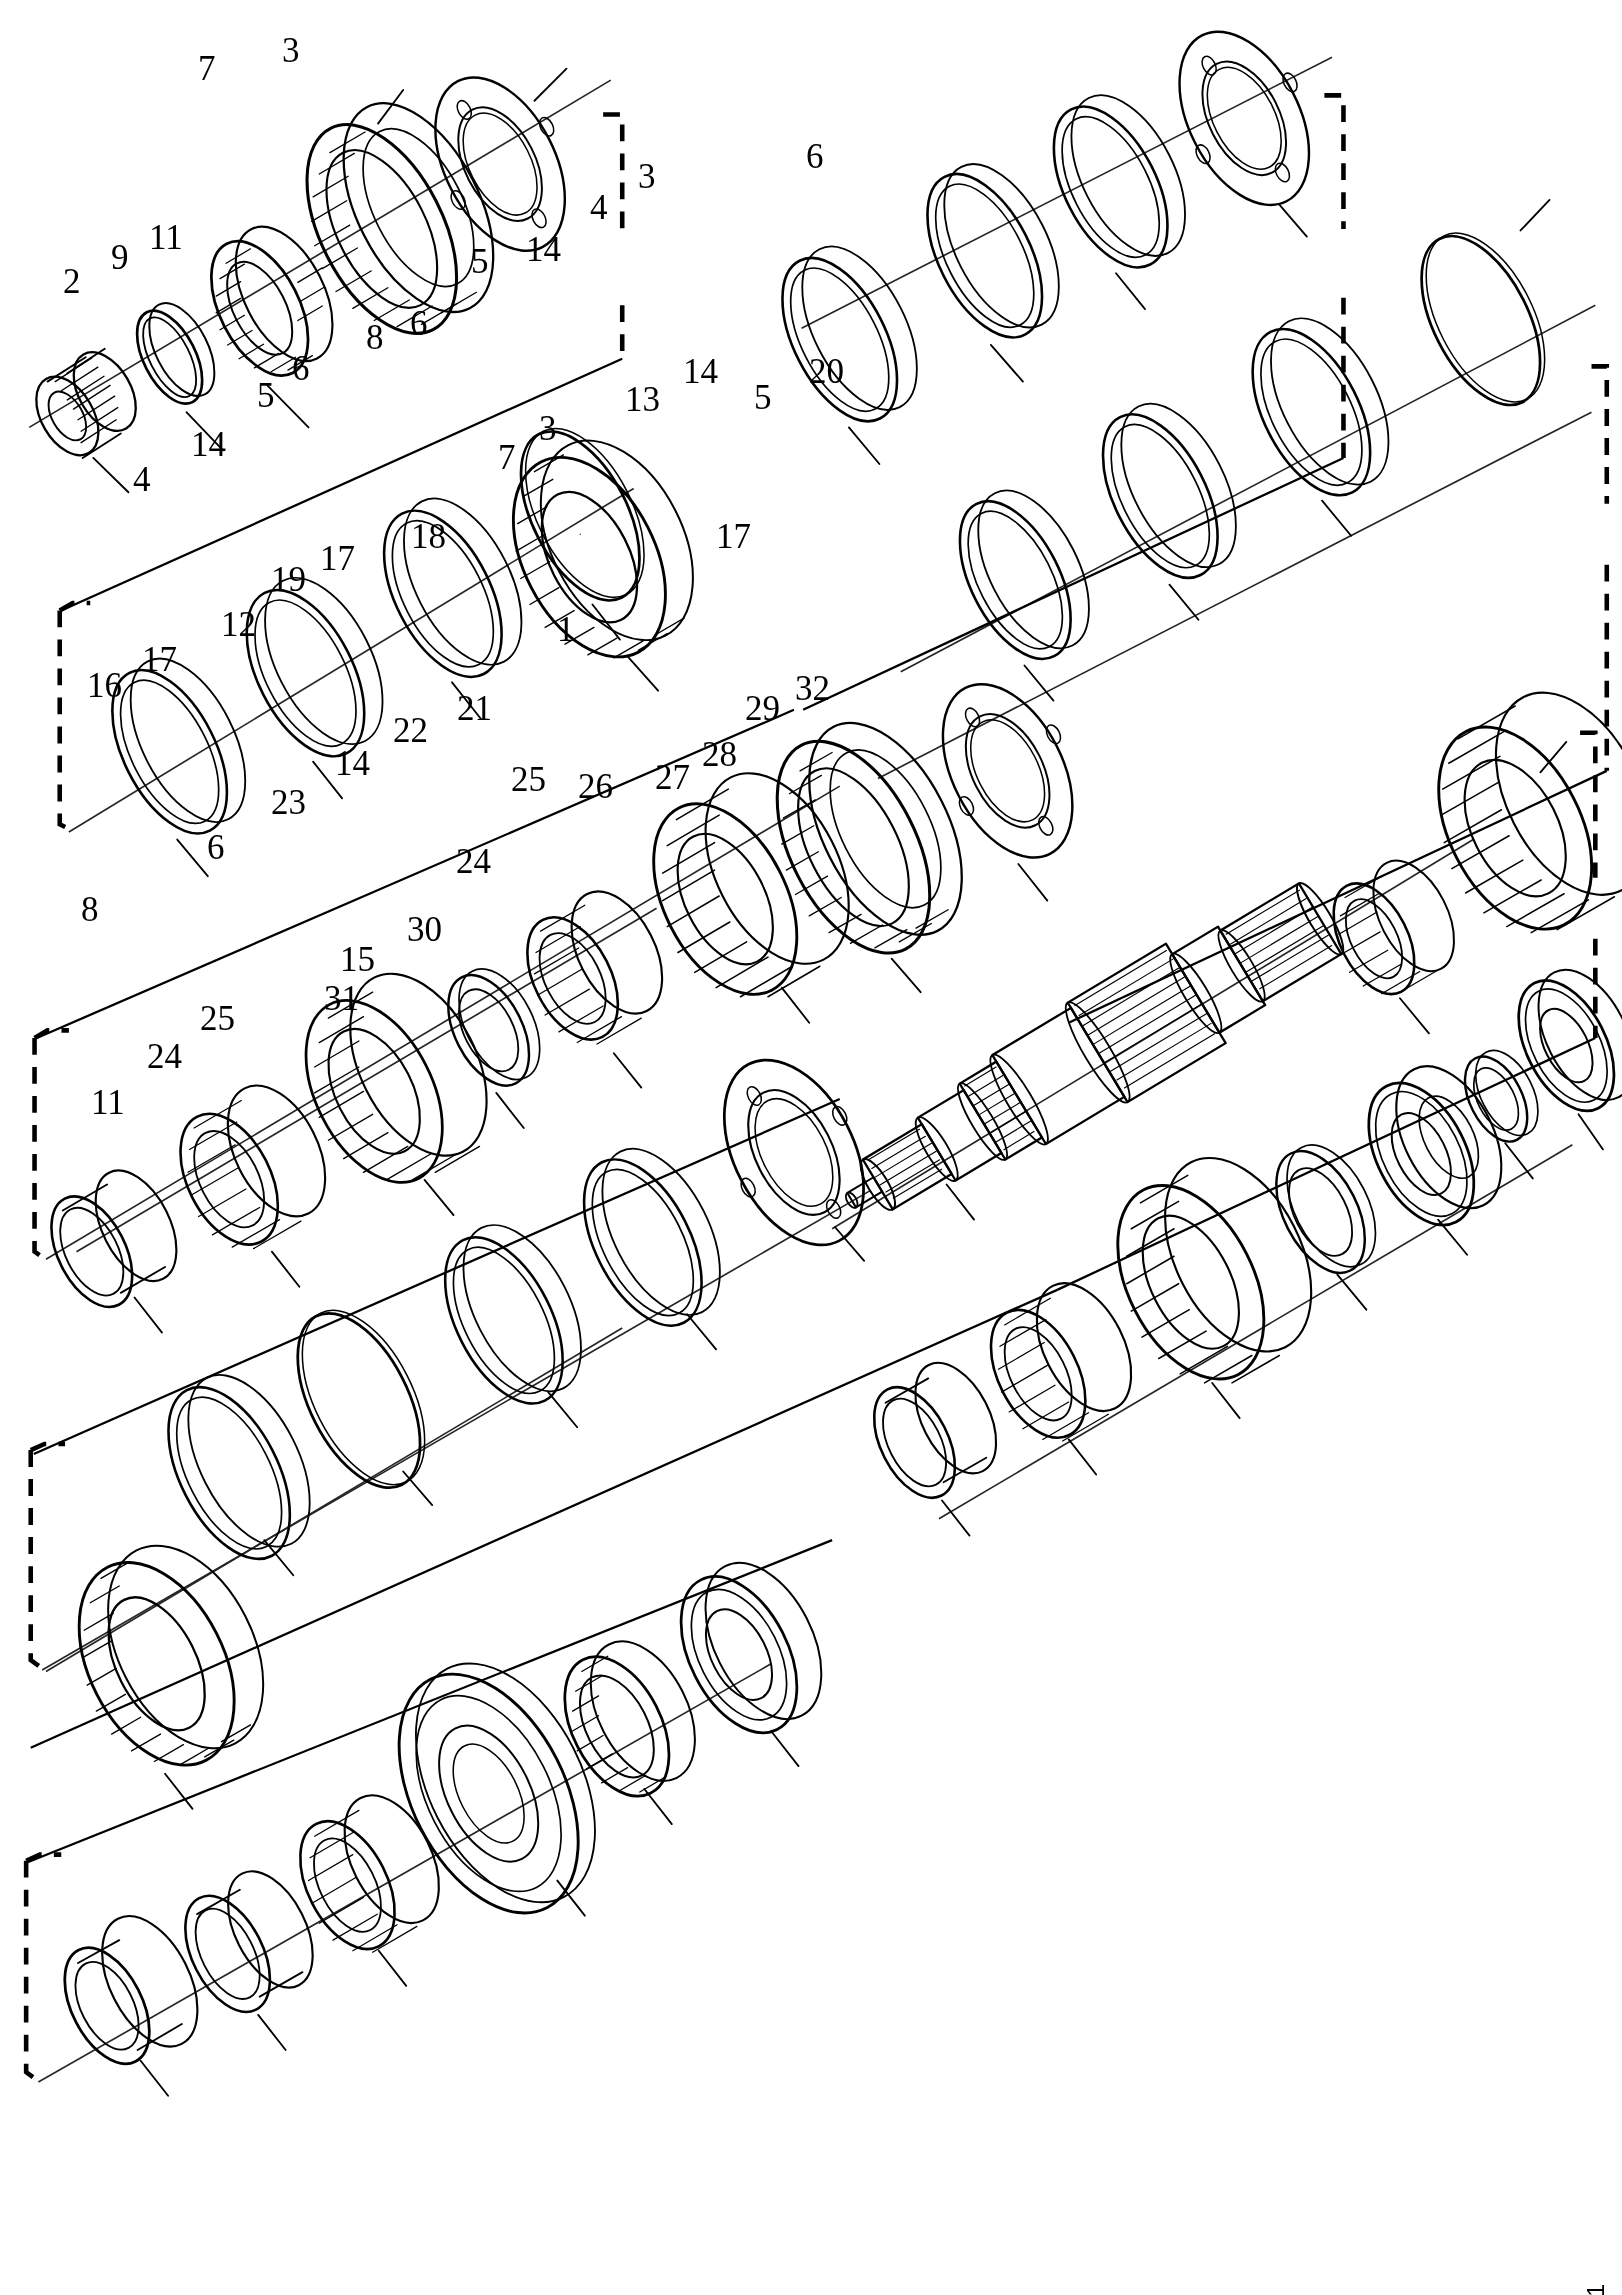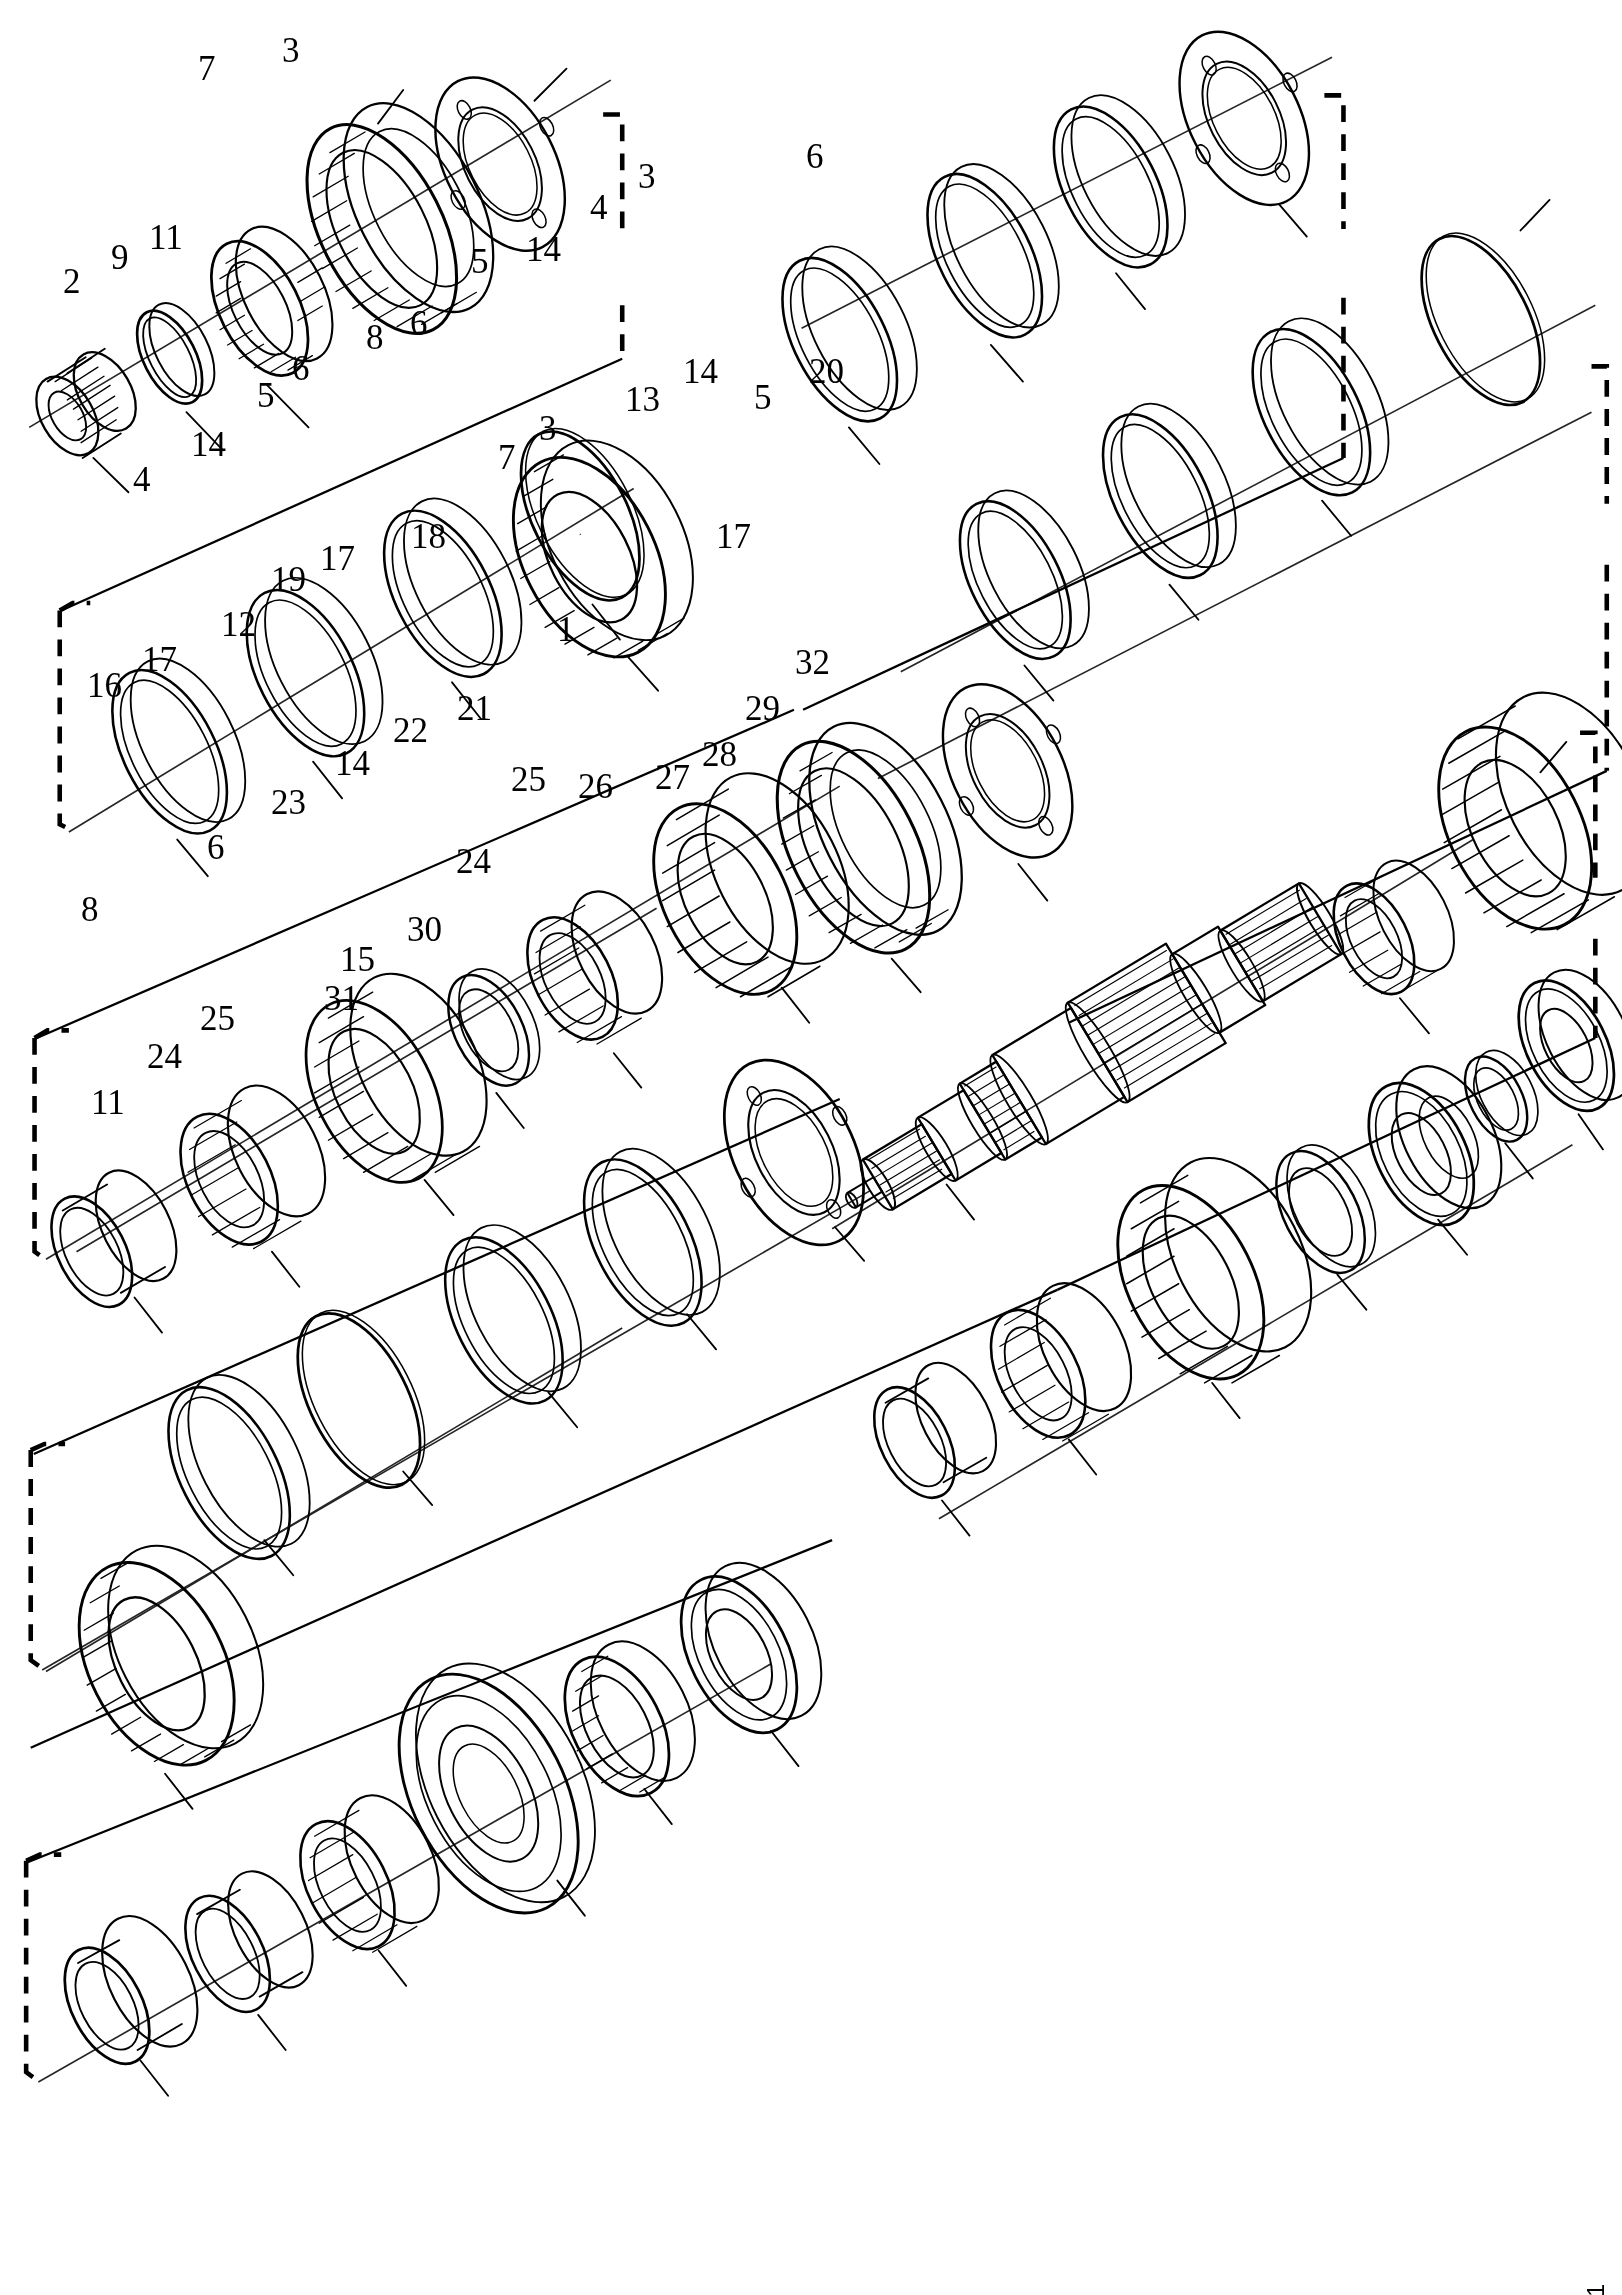--- a/index.html
+++ b/index.html
@@ -749,21 +749,21 @@
       <div class="callout" style="left: 221px; top: 607px;">12</div>
       <div class="callout" style="left: 142px; top: 642px;">17</div>
       <div class="callout" style="left: 87px; top: 668px;">16</div>
       <div class="callout" style="left: 557px; top: 612px;">1</div>
       <div class="callout" style="left: 457px; top: 668px; margin-top: 23px;">21</div>
       <div class="callout" style="left: 393px; top: 713px;">22</div>
       <div class="callout" style="left: 335px; top: 746px;">14</div>
       <div class="callout" style="left: 271px; top: 785px;">23</div>
       <div class="callout" style="left: 207px; top: 830px;">6</div>
       <div class="callout" style="left: 81px; top: 892px;">8</div>
-      <div class="callout" style="left: 795px; top: 645px;">32</div>
+      <div class="callout" style="left: 795px; top: 671px;">32</div>
       <div class="callout" style="left: 745px; top: 691px;">29</div>
       <div class="callout" style="left: 702px; top: 737px;">28</div>
       <div class="callout" style="left: 639px; top: 760px; margin-left: 16px;">27</div>
       <div class="callout" style="left: 578px; top: 769px;">26</div>
       <div class="callout" style="left: 511px; top: 762px;">25</div>
       <div class="callout" style="left: 456px; top: 844px;">24</div>
       <div class="callout" style="left: 407px; top: 912px; text-align: right;">30</div>
       <div class="callout" style="left: 340px; top: 942px;">15</div>
       <div class="callout" style="left: 324px; top: 981px;">31</div>
       <div class="callout" style="left: 200px; top: 1001px;">25</div>

